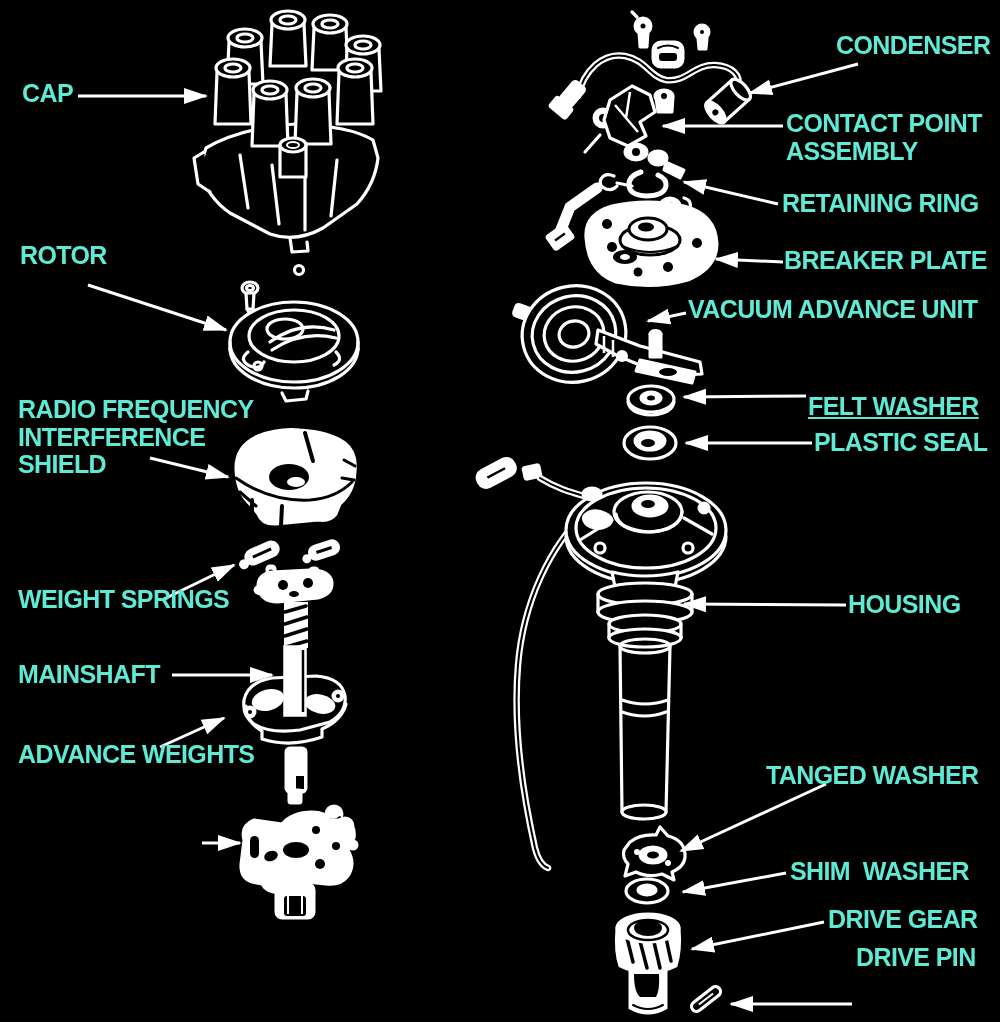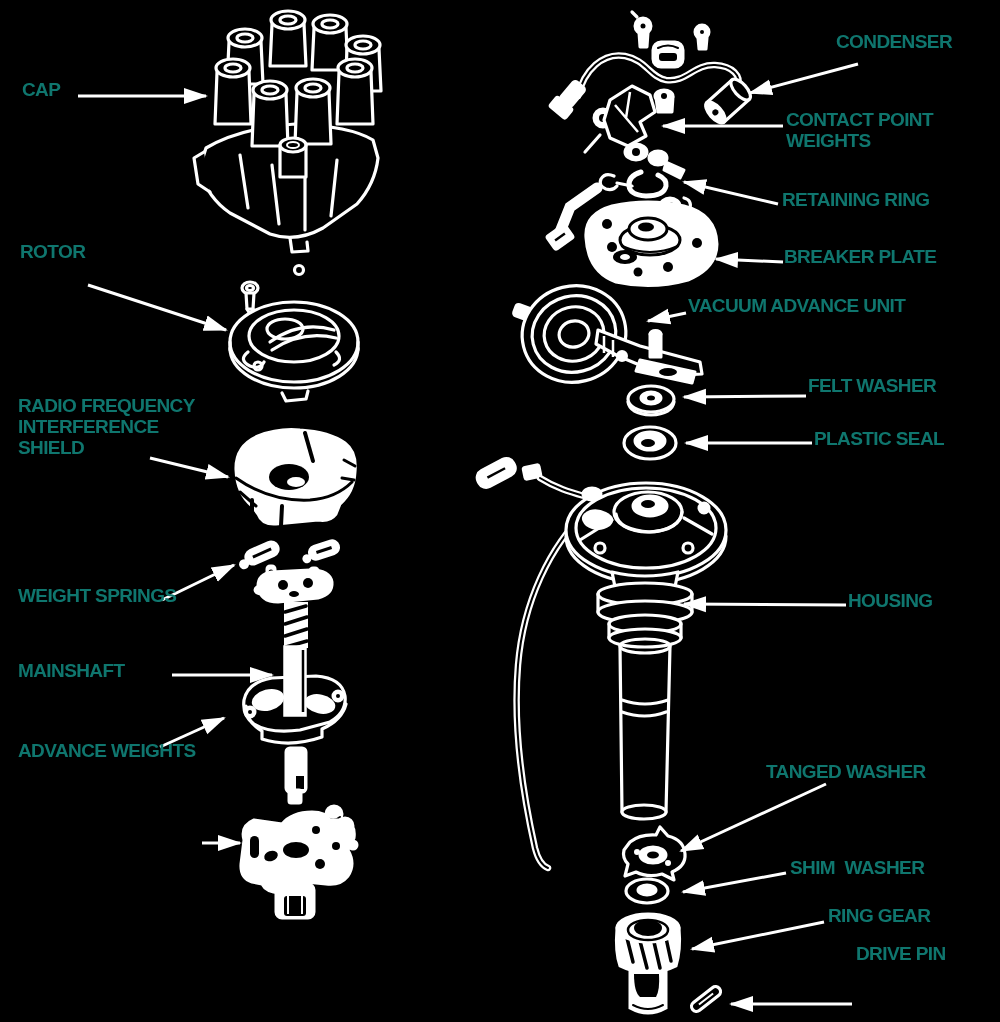--- a/index.html
+++ b/index.html
@@ -1,19 +1,19 @@
 <!DOCTYPE html>
 <html><head>
 <meta charset="utf-8">
 <style>
   html,body{margin:0;padding:0;background:#000;}
   #stage{position:relative;width:1000px;height:1022px;background:#000;overflow:hidden;
          font-family:"Liberation Sans",sans-serif;}
   #art{position:absolute;left:0;top:0;}
-  .lbl{position:absolute;color:#0f766e;font-weight:700;font-size:19px;line-height:1.1;
+  .lbl{position:absolute;color:#5eead4;font-weight:700;font-size:25px;line-height:1.1;
        letter-spacing:-0.6px;white-space:pre-wrap;}
   
   .s{stroke:#fff;stroke-width:3.2;fill:none;stroke-linecap:round;stroke-linejoin:round;}
   .sb{stroke:#fff;stroke-width:3.2;fill:#000;stroke-linecap:round;stroke-linejoin:round;}
   .sw{stroke:#fff;stroke-width:3;fill:#fff;stroke-linecap:round;stroke-linejoin:round;}
   .k{stroke:#000;fill:none;stroke-linecap:round;stroke-linejoin:round;}
   .arrow{stroke:#fff;stroke-width:3;fill:none;marker-end:url(#ah);}
   .wireO{stroke:#fff;stroke-width:6.5;fill:none;stroke-linecap:round;}
   .wireI{stroke:#000;stroke-width:2;fill:none;stroke-linecap:round;}
 </style>
@@ -400,25 +400,25 @@
 <div class="lbl" style="left:22px;top:80px;">CAP</div>
 <div class="lbl" style="left:20px;top:242px;">ROTOR</div>
 <div class="lbl" style="left:18px;top:396px;">RADIO FREQUENCY
 INTERFERENCE
 SHIELD</div>
 <div class="lbl" style="left:18px;top:586px;">WEIGHT SPRINGS</div>
 <div class="lbl" style="left:18px;top:661px;">MAINSHAFT</div>
 <div class="lbl" style="left:18px;top:741px;">ADVANCE WEIGHTS</div>
 <div class="lbl" style="left:836px;top:32px;">CONDENSER</div>
 <div class="lbl" style="left:786px;top:110px;">CONTACT POINT
-WEIGHTS</div>
+ASSEMBLY</div>
 <div class="lbl" style="left:782px;top:190px;">RETAINING RING</div>
 <div class="lbl" style="left:784px;top:247px;">BREAKER PLATE</div>
 <div class="lbl" style="left:688px;top:296px;">VACUUM ADVANCE UNIT</div>
-<div class="lbl" style="left:808px;top:376px;">FELT WASHER</div>
+<div class="lbl" style="left:808px;top:393px;text-decoration:underline;">FELT WASHER</div>
 <div class="lbl" style="left:814px;top:429px;">PLASTIC SEAL</div>
 <div class="lbl" style="left:848px;top:591px;">HOUSING</div>
 <div class="lbl" style="left:766px;top:750px;margin-top:12px;">TANGED WASHER</div>
 <div class="lbl" style="left:790px;top:858px;">SHIM  WASHER</div>
-<div class="lbl" style="left:828px;top:906px;">RING GEAR</div>
+<div class="lbl" style="left:828px;top:906px;">DRIVE GEAR</div>
 <div class="lbl" style="left:856px;top:944px;">DRIVE PIN</div>
 
 </div>
 
 </body></html>

